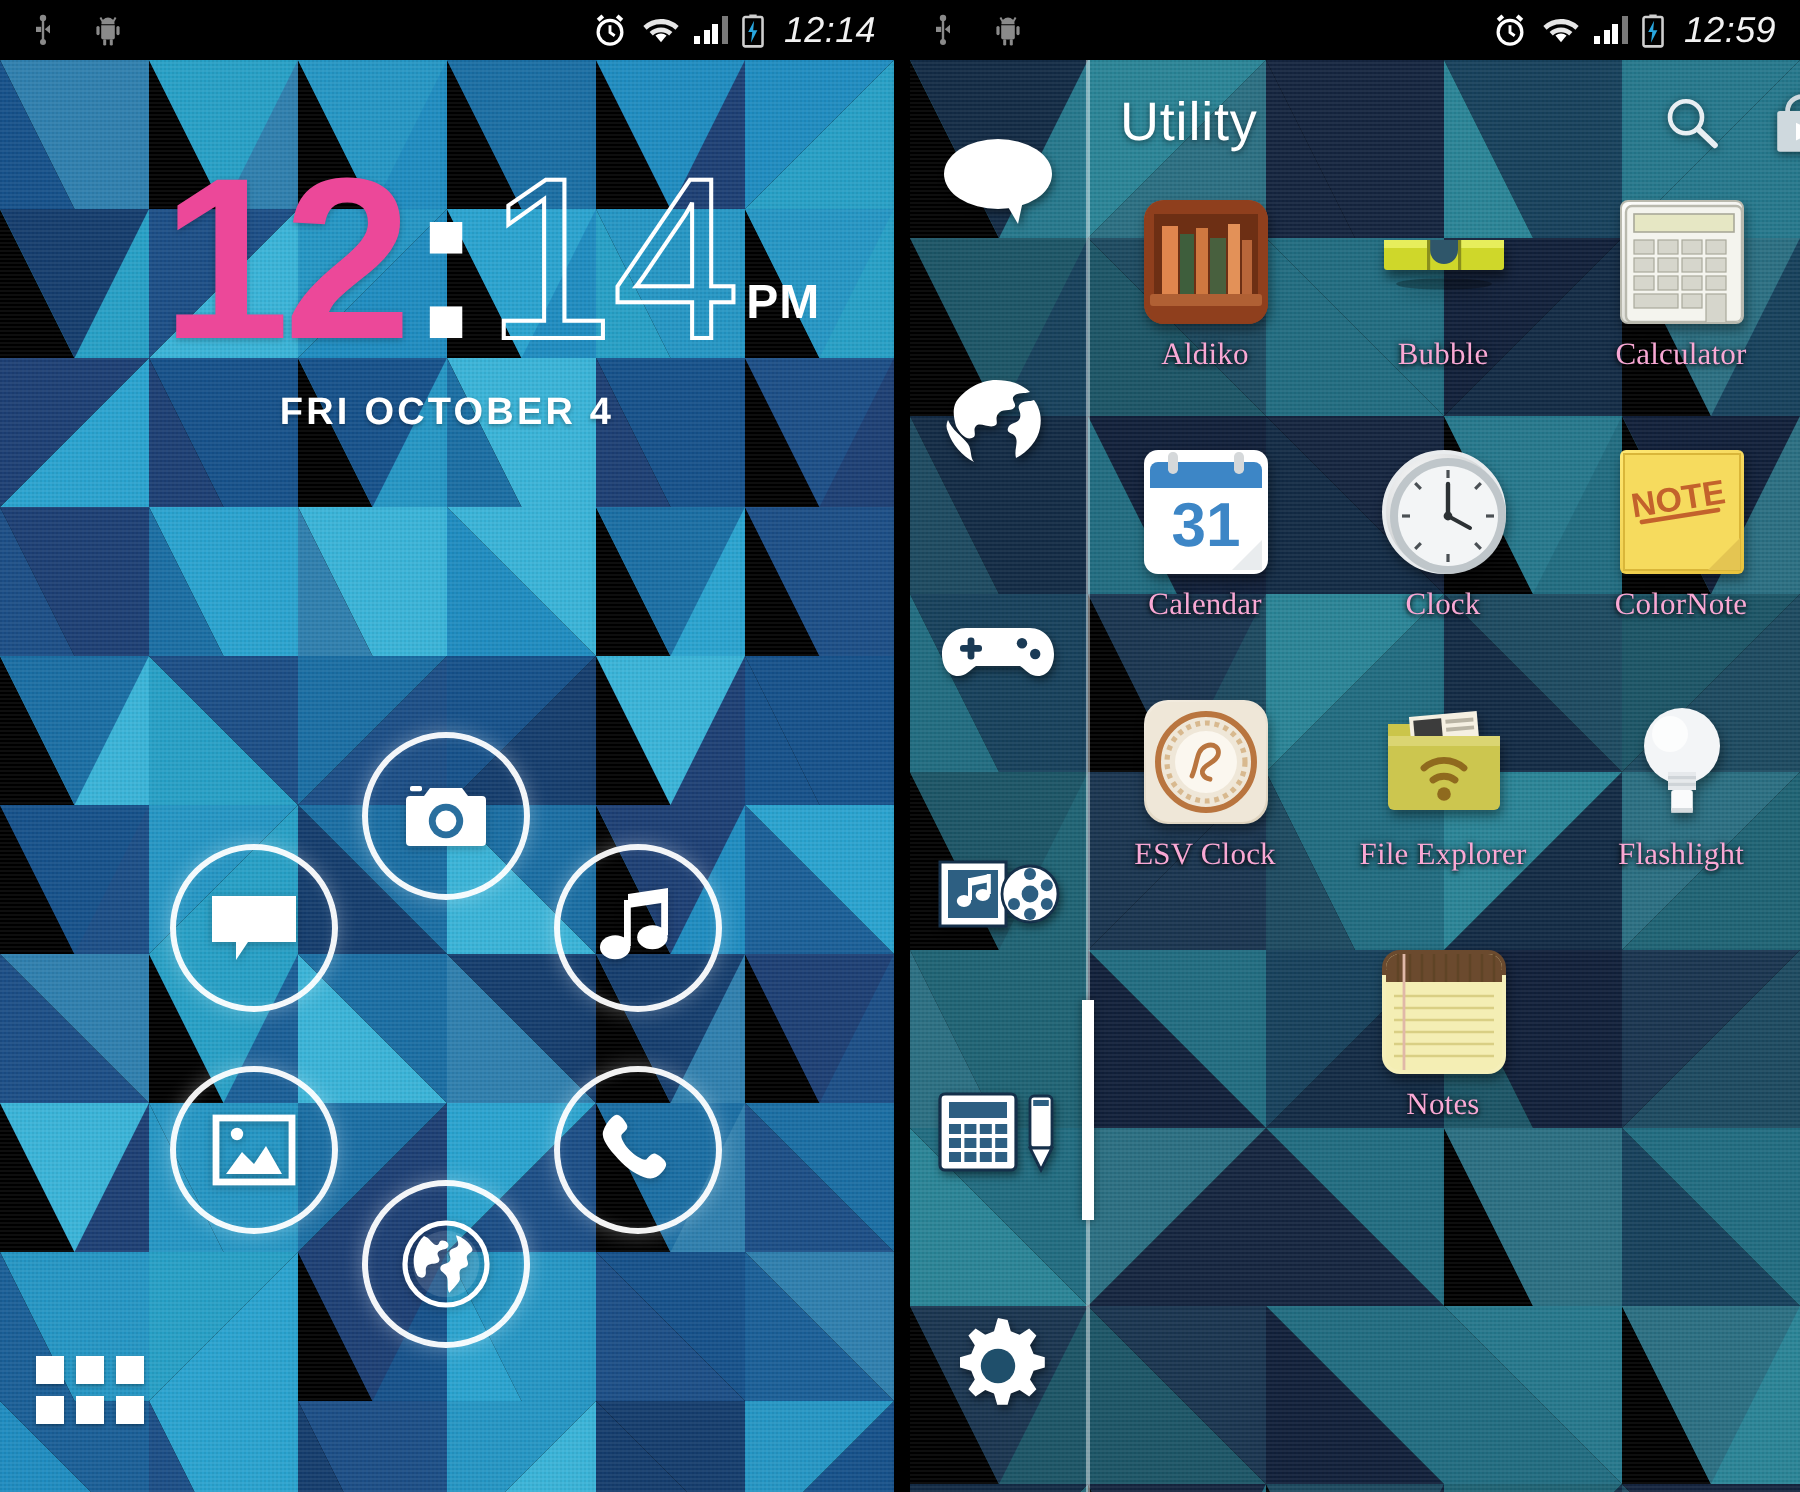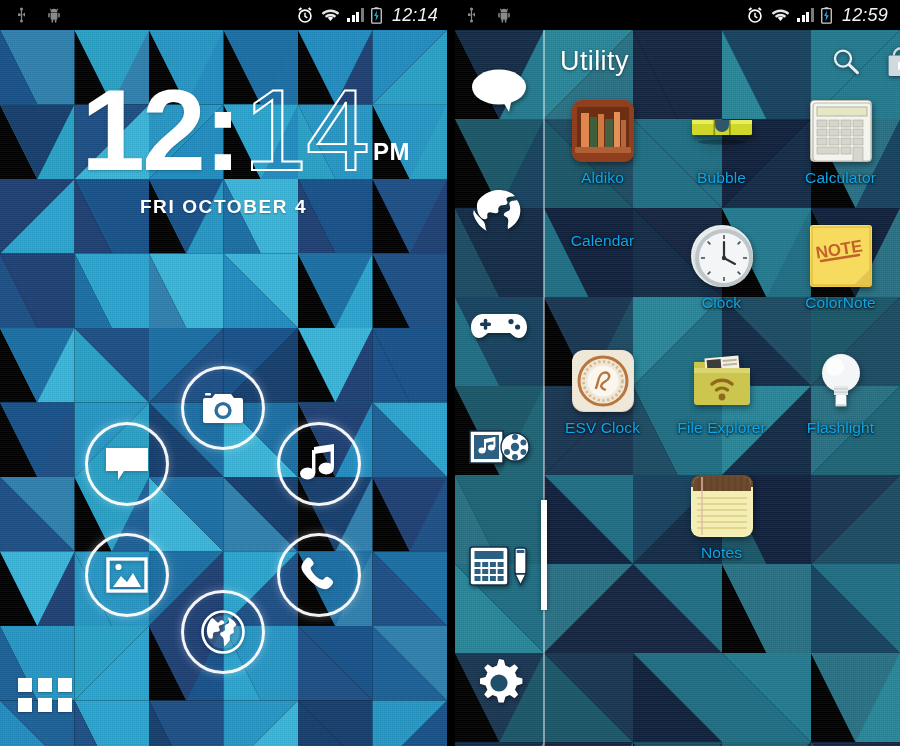--- a/index.html
+++ b/index.html
@@ -45,21 +45,21 @@
     position:absolute; inset:0; pointer-events:none; opacity:.11;
     background-image:
       repeating-linear-gradient(0deg, rgba(255,255,255,.5) 0 1px, rgba(0,0,0,0) 1px 2px),
       repeating-linear-gradient(90deg, rgba(0,0,0,.5) 0 1px, rgba(255,255,255,0) 1px 2px);
   }
 
   
   .clockwidget{ position:absolute; left:0; top:48px; width:447px; text-align:center; }
   .clockline{ display:flex; align-items:flex-end; justify-content:center; }
   .clk-hour{
-    font-size:115px; line-height:.92; font-weight:bold; color:#ffffff;
+    font-size:115px; line-height:.92; font-weight:bold; color:#ec4899;
     letter-spacing:-3px; font-family:"Liberation Sans",sans-serif;
     text-shadow:0 1px 3px rgba(0,0,0,.25);
     margin-left:44px;
   }
   .clk-colon{
     font-size:115px; line-height:.92; font-weight:bold; color:#fff;
     margin:0 3px 0 1px; letter-spacing:-2px;
   }
   .clk-min{
     font-size:115px; line-height:.92; color:rgba(255,255,255,.96);
@@ -128,23 +128,23 @@
   }
   .appcell{
     height:125px; display:flex; flex-direction:column; align-items:center;
     padding-top:8px;
   }
   .appicon{
     width:62px; height:62px; position:relative; border-radius:9px;
     filter:drop-shadow(1px 3px 3px rgba(0,0,0,.40));
   }
   .applabel{
-    margin-top:7px; color:#0ea5e9; font-size:15.5px; line-height:18px; text-align:center;
+    margin-top:7px; color:#f9a8d4; font-size:15.5px; line-height:18px; text-align:center;
     text-shadow:0 1px 2px rgba(0,0,0,.8), 0 0 4px rgba(0,0,0,.6);
-    letter-spacing:.1px; max-width:118px;
+    letter-spacing:.1px; max-width:118px;font-family:Liberation Serif, serif;
   }
 
   
   .ic-aldiko{ background:linear-gradient(160deg,#b4603a,#8a3c1c); border-radius:10px; overflow:hidden; }
   .ic-bubble{ background:transparent; filter:drop-shadow(1px 4px 3px rgba(0,0,0,.45)); }
   .ic-calc{ background:linear-gradient(165deg,#fdfdfb,#d9d9d2); border-radius:4px; overflow:hidden; border:1px solid #b9b9ae; }
   .ic-cal{ background:#fff; border-radius:7px; overflow:hidden; }
   .ic-clock{ border-radius:50%; background:radial-gradient(circle at 35% 30%,#ffffff,#c9ccce 70%,#9aa0a3); border:2px solid #e9ecee; }
   .ic-note{ background:linear-gradient(150deg,#ffe873,#e8c23c); border-radius:3px; overflow:hidden; }
   .ic-esv{ background:linear-gradient(160deg,#f3ece0,#ddd2bd); border-radius:12px; overflow:hidden; }
@@ -720,20 +720,31 @@
               <rect x="6" y="46" width="22" height="7"></rect>
                 <rect x="30" y="46" width="10" height="7"></rect>
               <rect x="42" y="46" width="10" height="16"></rect>
             </g>
           </svg>
         </div>
         <div class="applabel">Calculator</div>
       </div>
 
       <div class="appcell">
+        <div class="appicon ic-cal">
+          <svg width="62" height="62" viewBox="0 0 62 62">
+            <rect x="3" y="6" width="56" height="54" rx="4" fill="#ffffff"></rect>
+            <rect x="3" y="6" width="56" height="13" rx="4" fill="#3d86c6"></rect>
+            <rect x="3" y="14" width="56" height="5" fill="#3d86c6"></rect>
+            <rect x="12" y="1" width="5" height="11" rx="2.4" fill="#d5d8da"></rect>
+            <rect x="45" y="1" width="5" height="11" rx="2.4" fill="#d5d8da"></rect>
+            <text x="31" y="48" font-family="Liberation Sans, sans-serif" font-size="31" font-weight="bold" fill="#3d86c6" text-anchor="middle">31</text>
+            <path d="M44 60 L59 45 L59 60 Z" fill="#e9ecee"></path>
+          </svg>
+        </div>
         <div class="applabel">Calendar</div>
       </div>
 
       <div class="appcell">
         <div class="appicon ic-clock">
           <svg width="62" height="62" viewBox="0 0 62 62">
             <circle cx="31" cy="31" r="29" fill="#bfc6ca"></circle>
             <circle cx="31" cy="31" r="25" fill="#f3f5f6"></circle>
             <g stroke="#4a5054" stroke-width="1.6">
               <path d="M31 8v4"></path>

